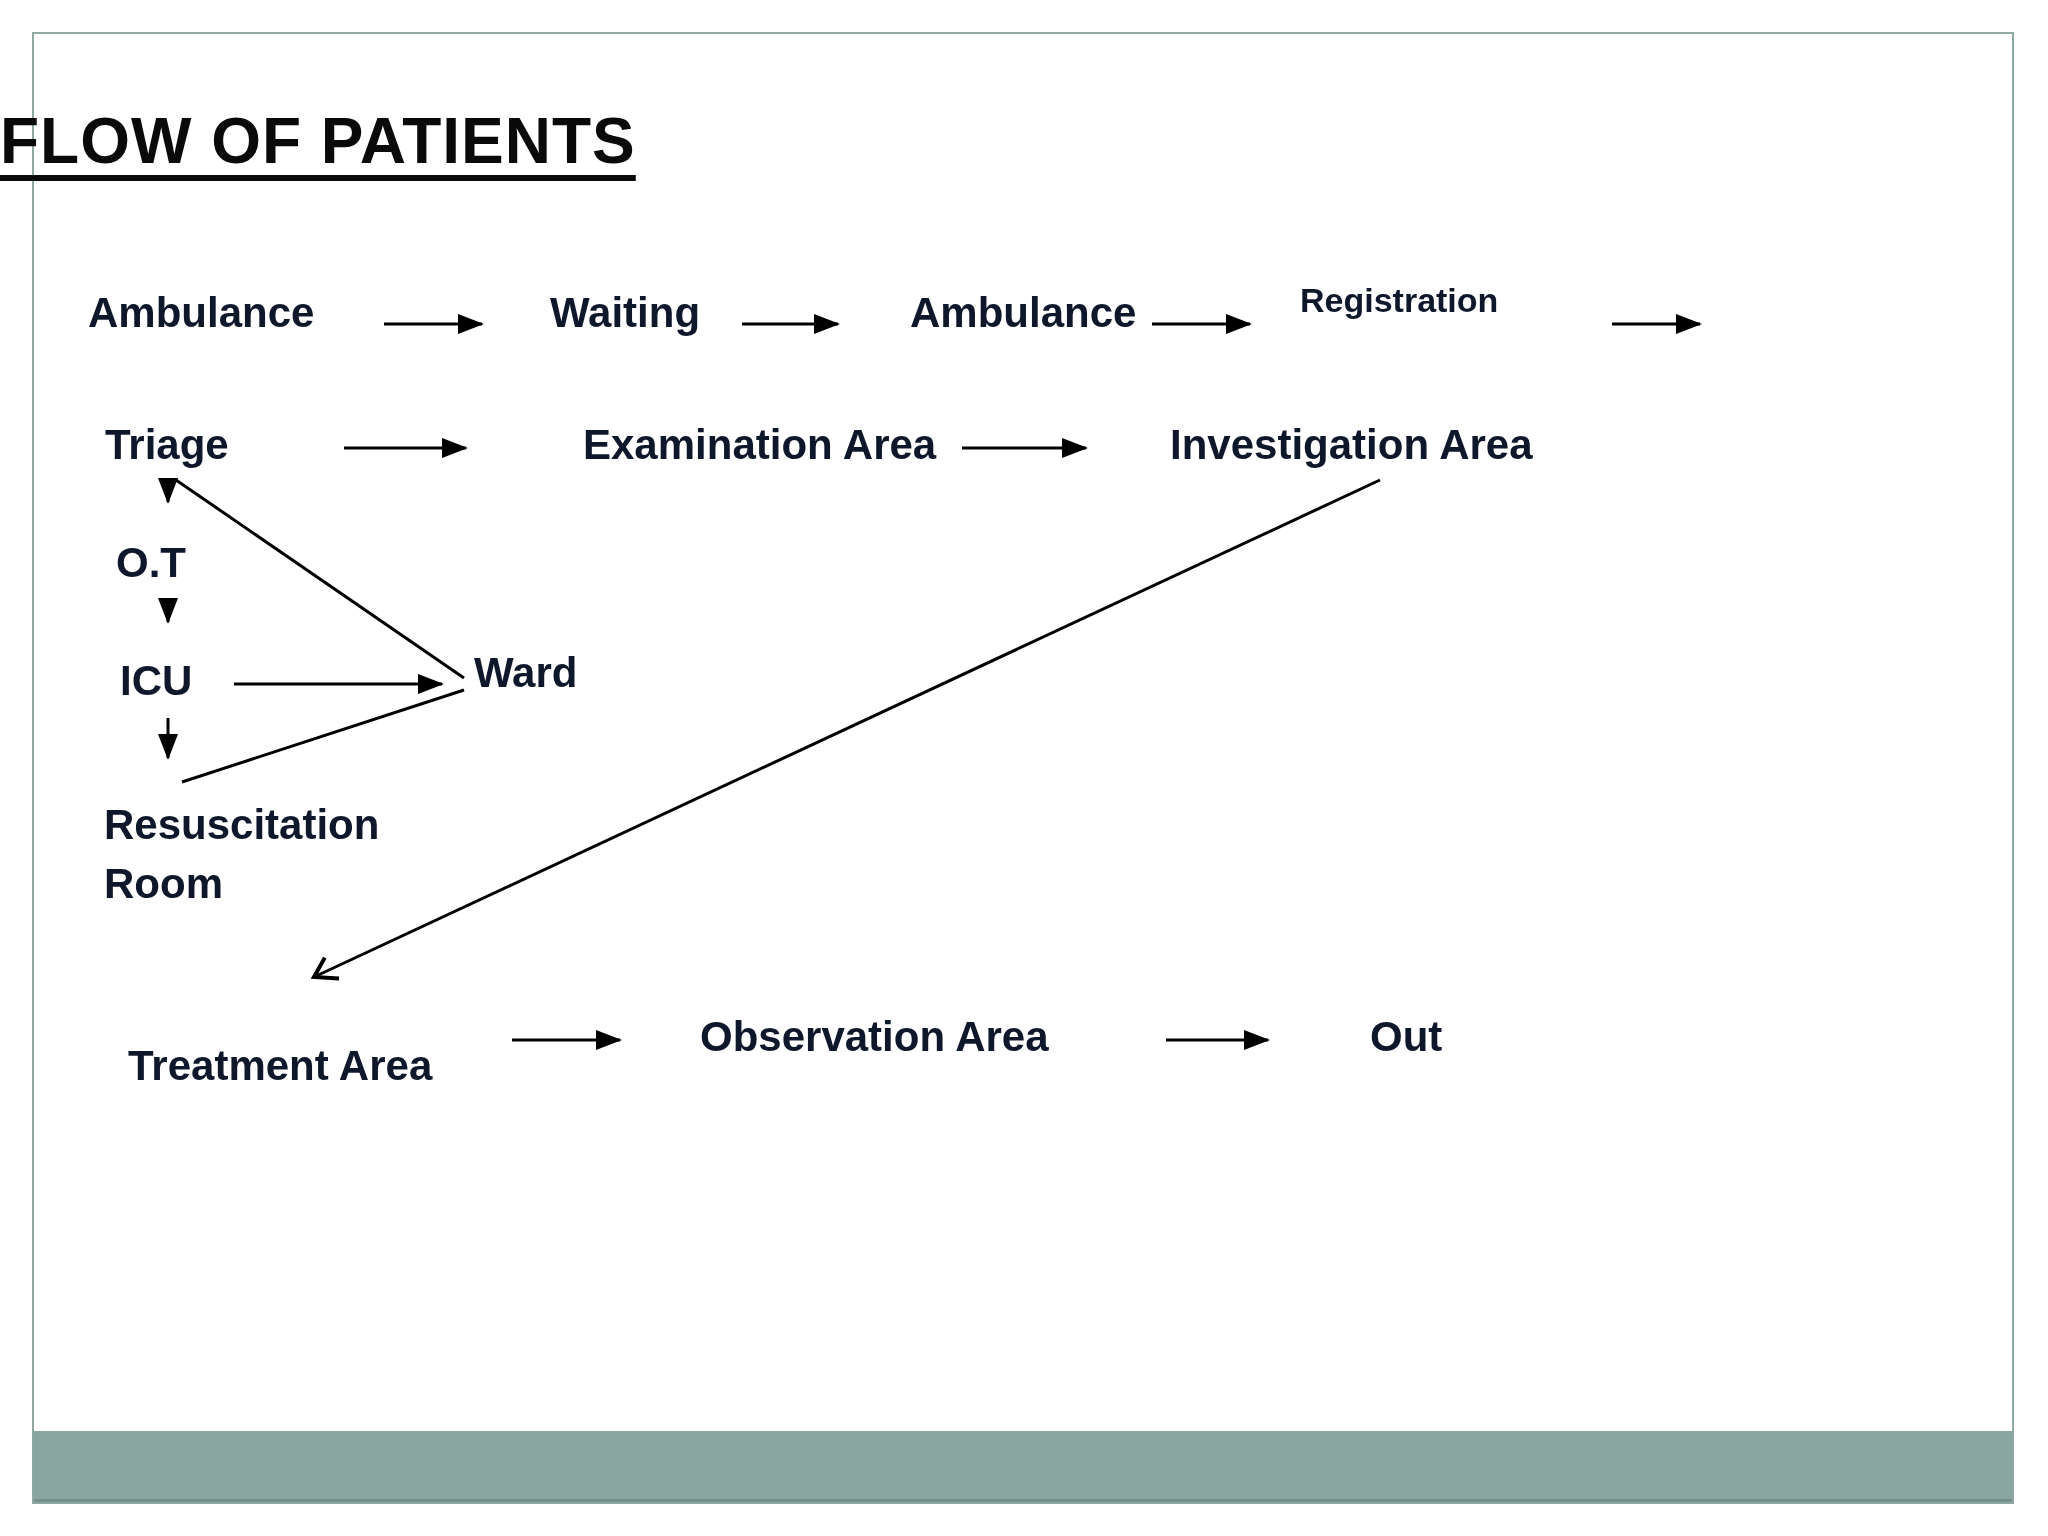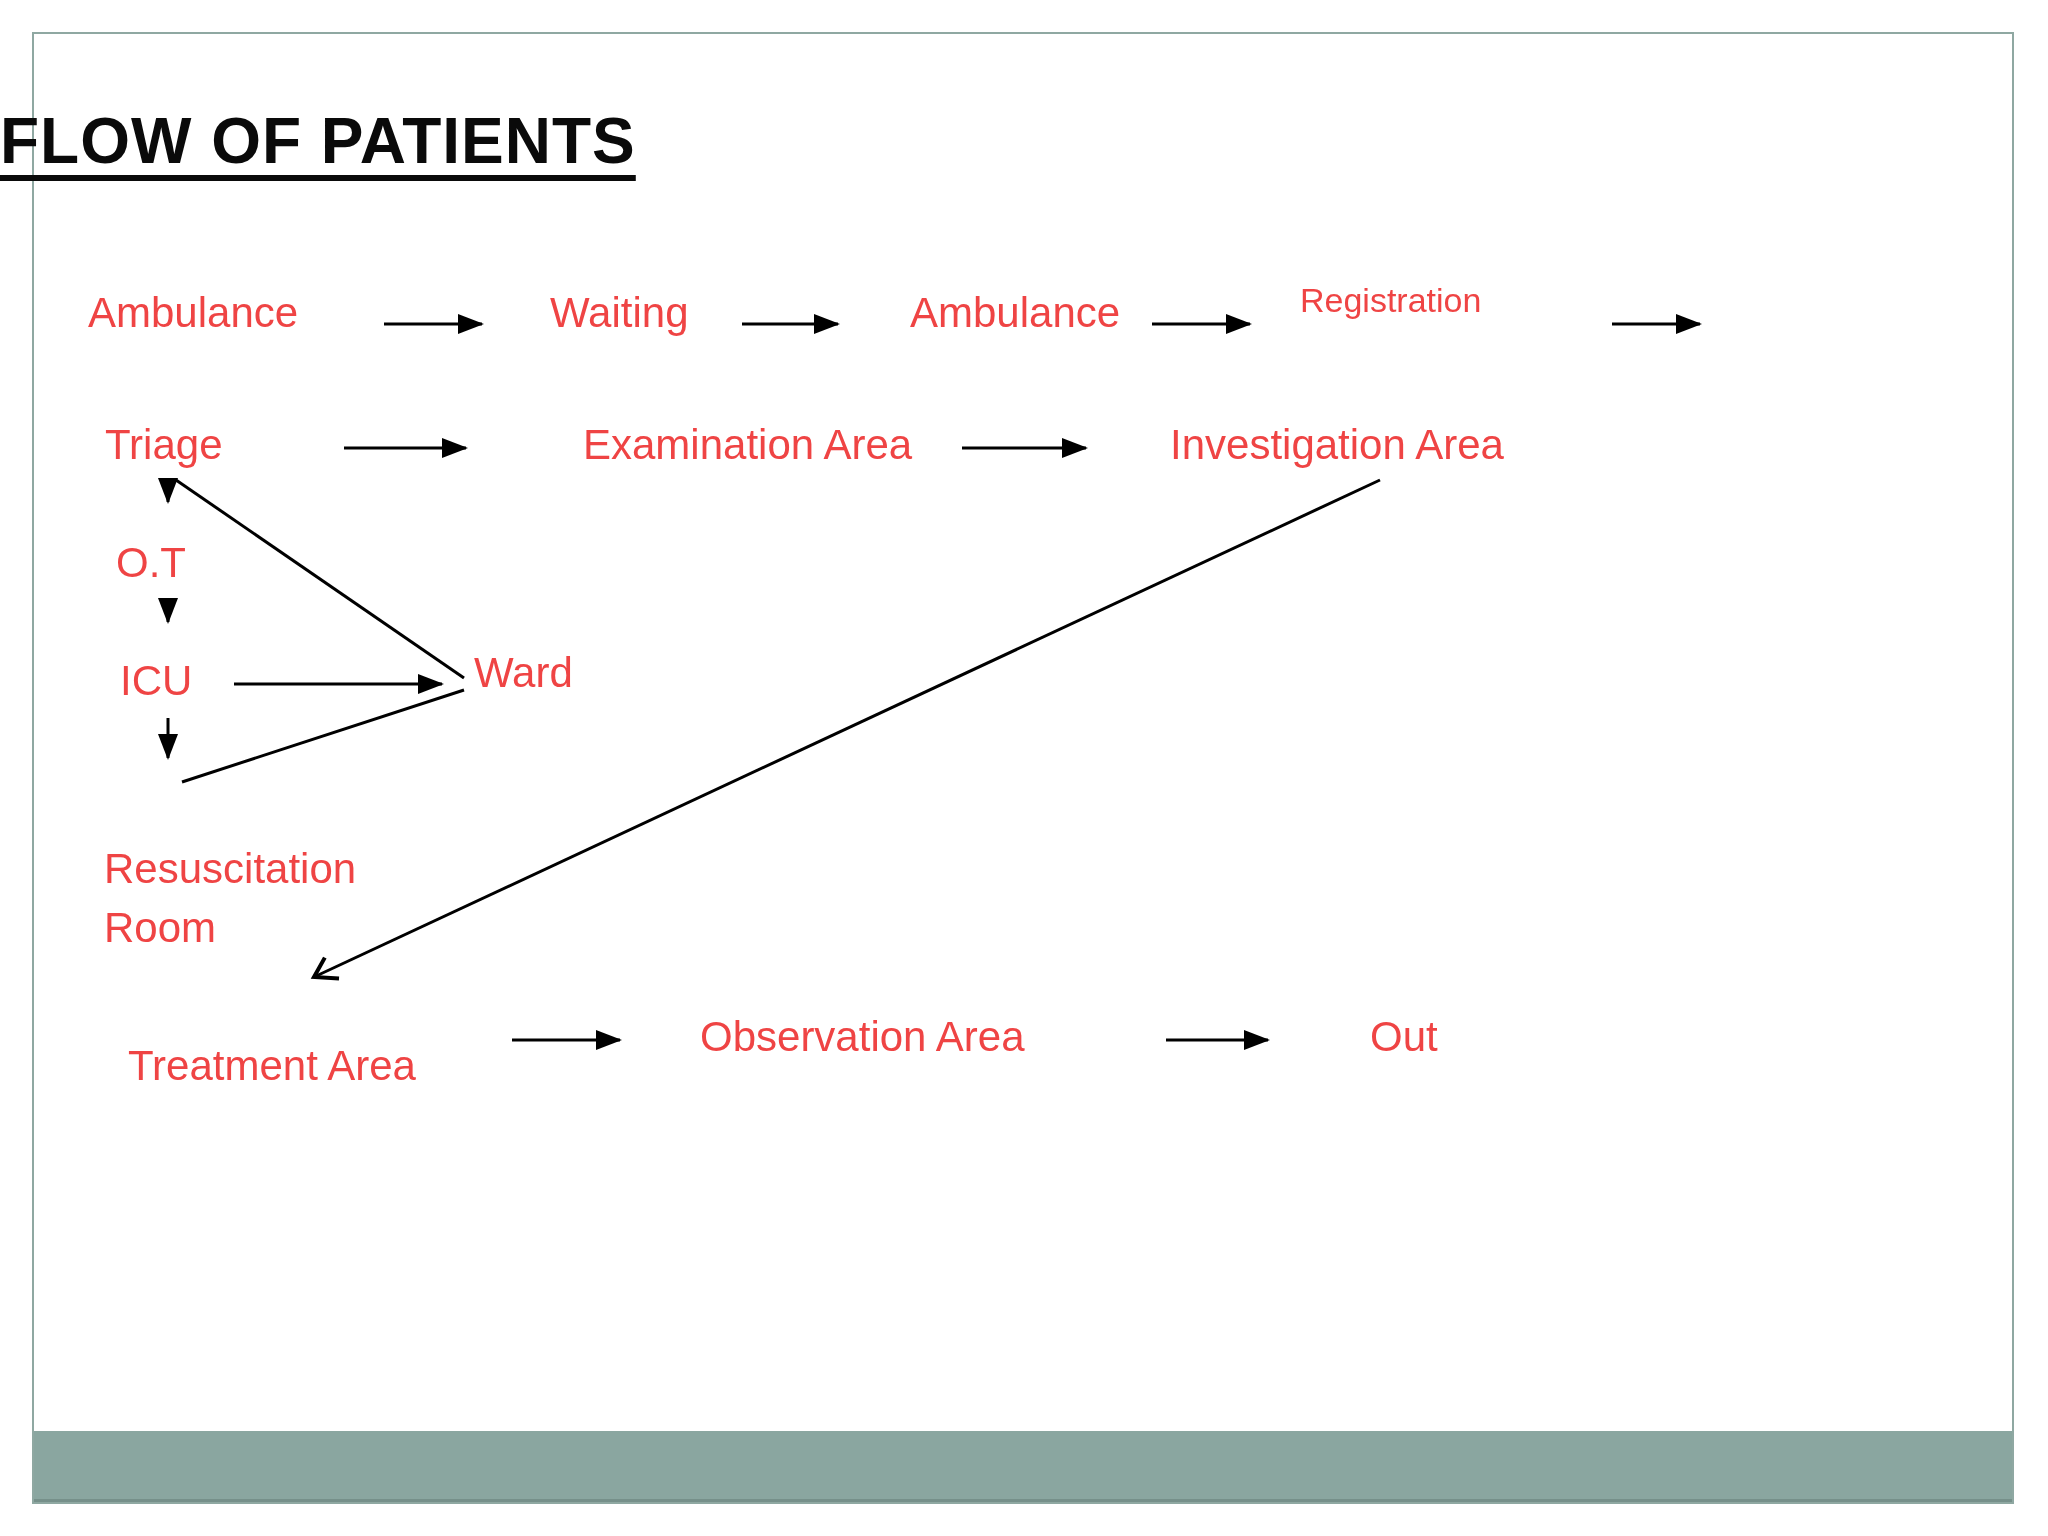--- a/index.html
+++ b/index.html
@@ -46,29 +46,28 @@
     color: #0a0a0a;
     letter-spacing: 1px;
     text-decoration: underline;
     text-decoration-thickness: 6px;
     text-underline-offset: 12px;
     margin: 0;
   }
   .node {
     position: absolute;
     font-size: 42px;
-    font-weight: normal;
-    color: #ef4444;
+    font-weight: bold;
+    color: #0f172a;
     white-space: nowrap;
     line-height: 1.1;
   }
   .node.wrap {
     white-space: normal;
     line-height: 1.4;
-    margin-top: 44px;
   }
   .arrows {
     position: absolute;
     left: 0;
     top: 0;
     width: 2048px;
     height: 1536px;
     pointer-events: none;
   }
 </style>

